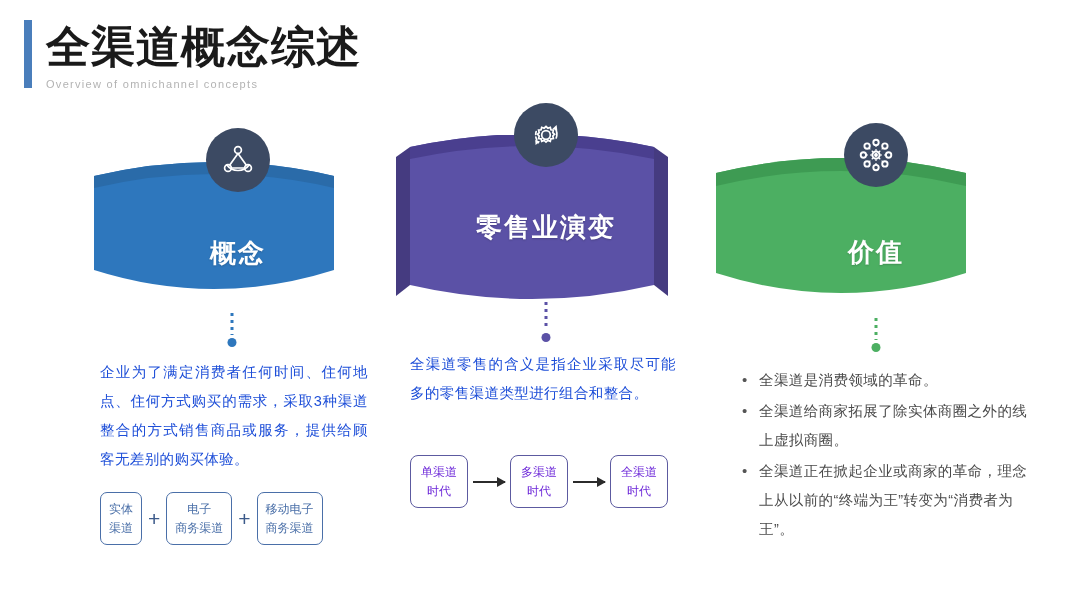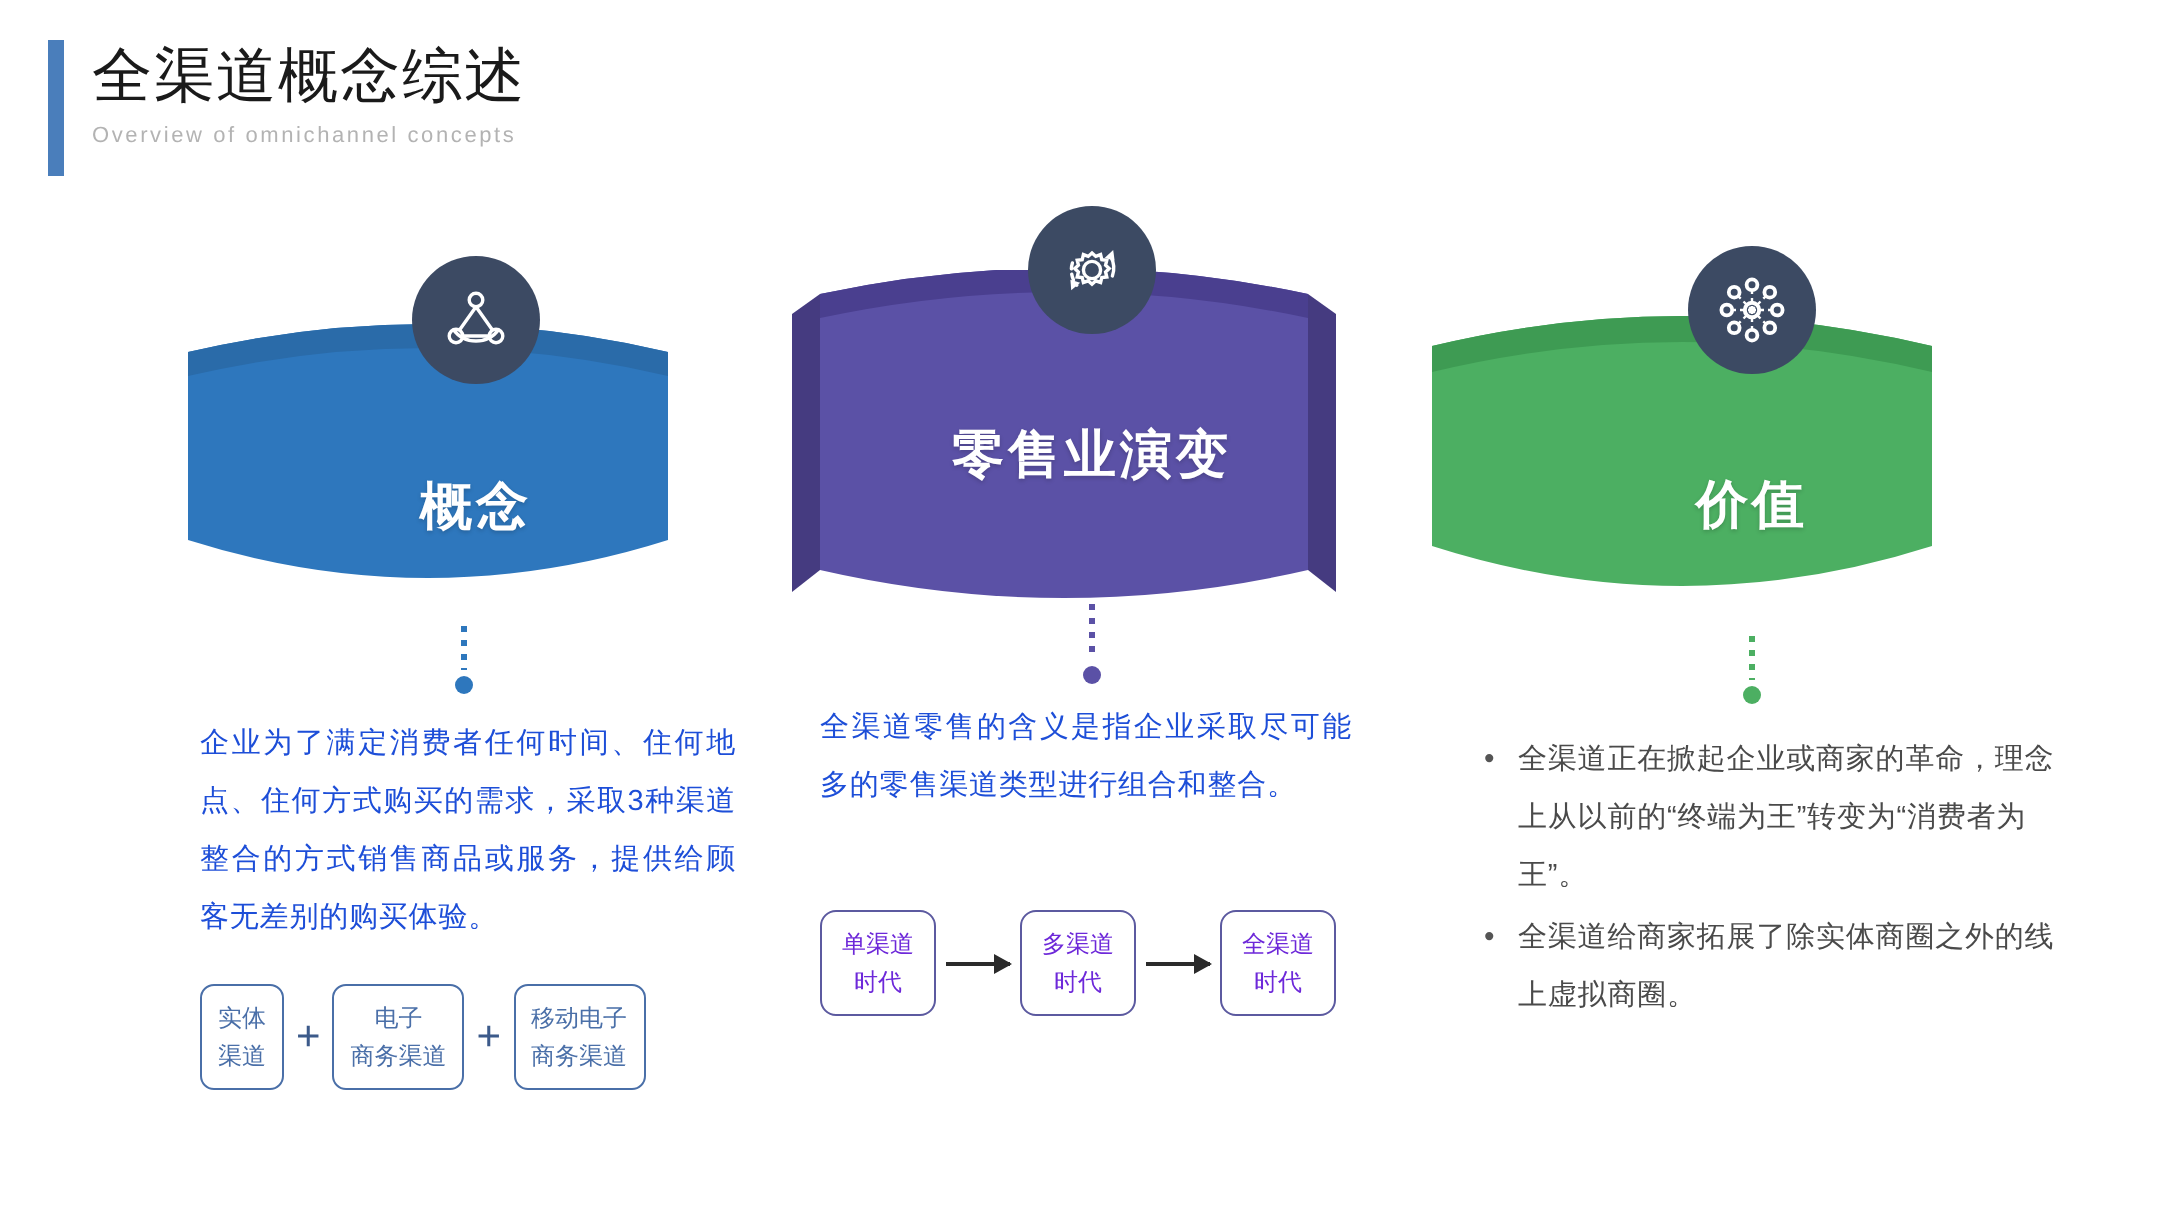--- a/index.html
+++ b/index.html
@@ -9,21 +9,21 @@
     font-family:"Liberation Sans","DejaVu Sans",sans-serif;
     position:relative;
     overflow:hidden;
   }
 
   
   #header { position:absolute; left:24px; top:20px; display:flex; gap:14px; }
   #accent-bar { width:8px; height:68px; background:#4A7EBB; flex:none; }
   #title-block { padding-top:2px; }
   #page-title {
-    font-size:30px; font-weight:normal; color:#1a1a1a;
+    font-size:44px; font-weight:bold; color:#1a1a1a;
     letter-spacing:1px; line-height:1.15;
   }
   #page-subtitle {
     font-size:11px; color:#b3b3b3; letter-spacing:1.3px;
     margin-top:5px; font-weight:400;
   }
 
   
   .column { position:absolute; top:0; }
   #col-1 { left:82px;  width:300px; }
@@ -206,16 +206,17 @@
     </div>
     <div class="banner-label" style="top:80px;">价值</div>
   </div>
 
   <div class="connector" style="top:318px;">
     <div class="conn-line" style="height:22px;background:repeating-linear-gradient(to bottom,#4CAF62 0 3px,transparent 3px 7px);"></div>
     <div class="conn-dot" style="background:#4CAF62;"></div>
   </div>
 
   <ul class="bullets" style="position:absolute;top:366px;left:24px;width:288px;">
+    <li>全渠道是消费领域的革命。</li>
+    <li>全渠道给商家拓展了除实体商圈之外的线上虚拟商圈。</li>
     <li>全渠道正在掀起企业或商家的革命，理念上从以前的“终端为王”转变为“消费者为王”。</li>
-    <li>全渠道给商家拓展了除实体商圈之外的线上虚拟商圈。</li>
   </ul>
 </div>
 
 </body></html>

